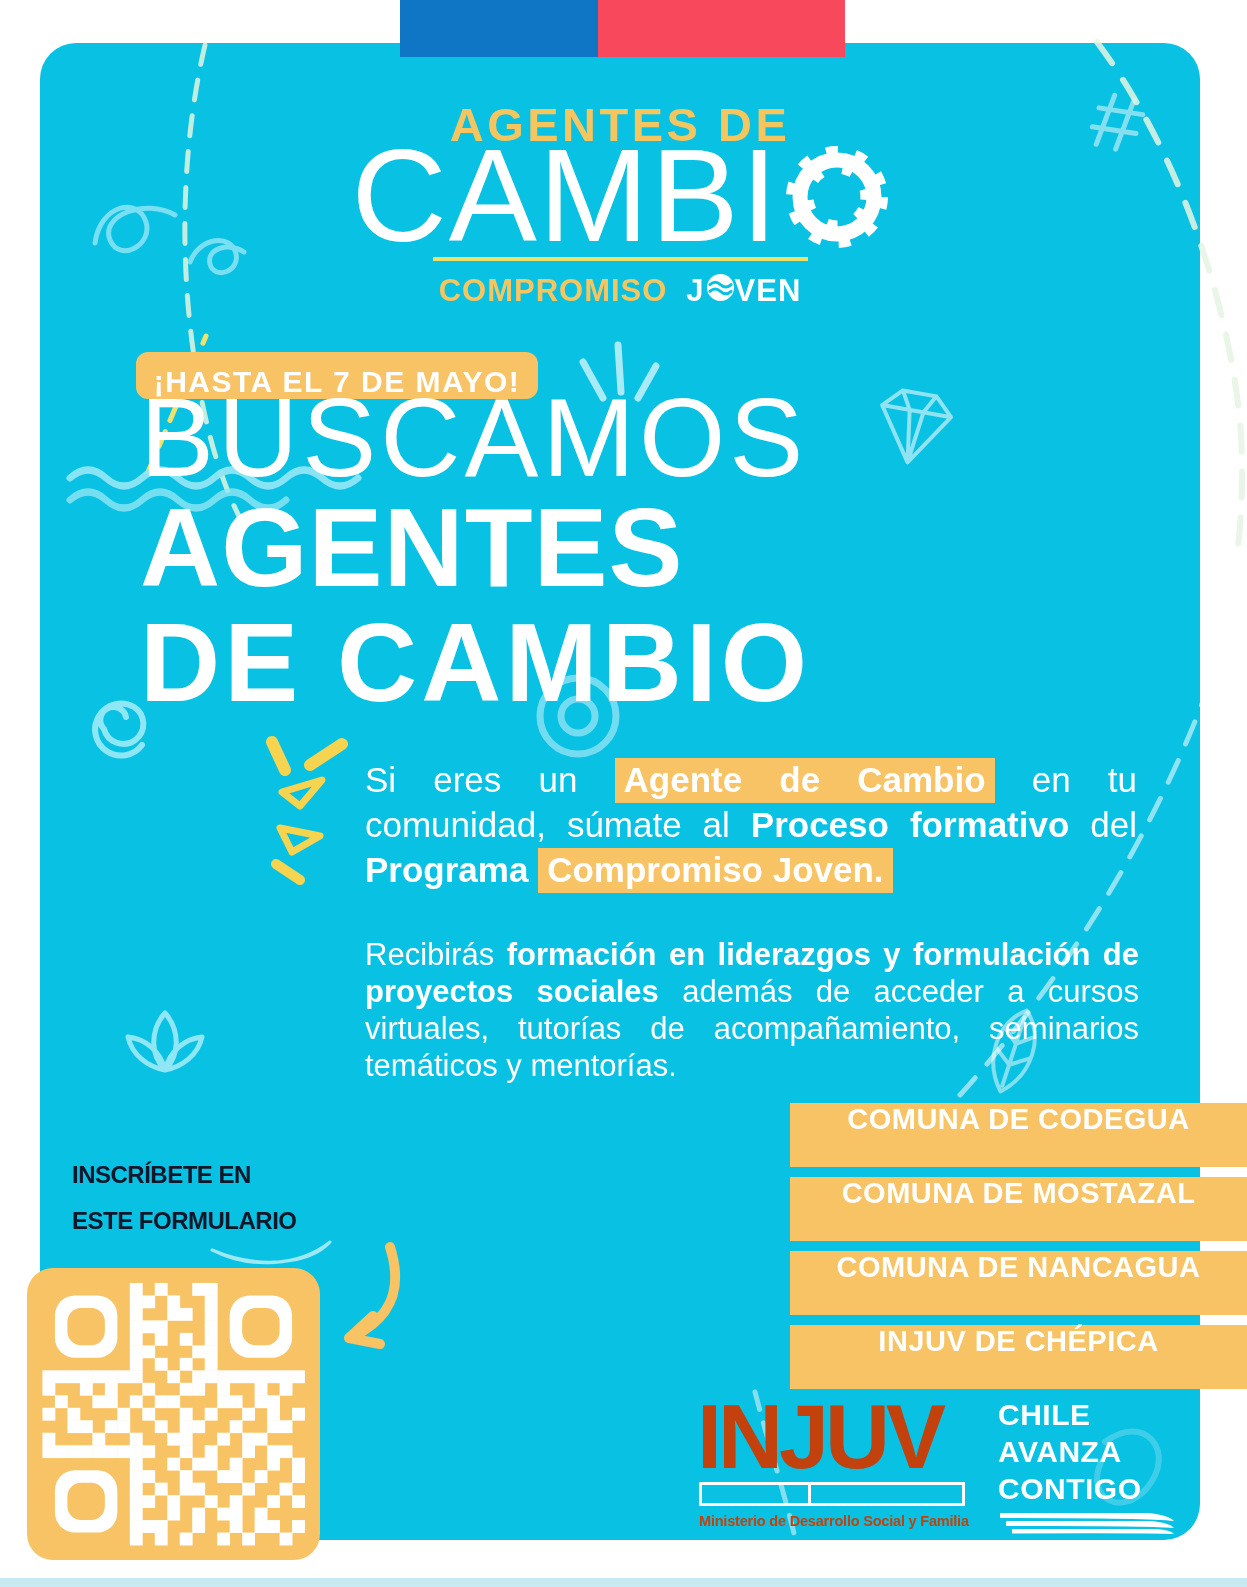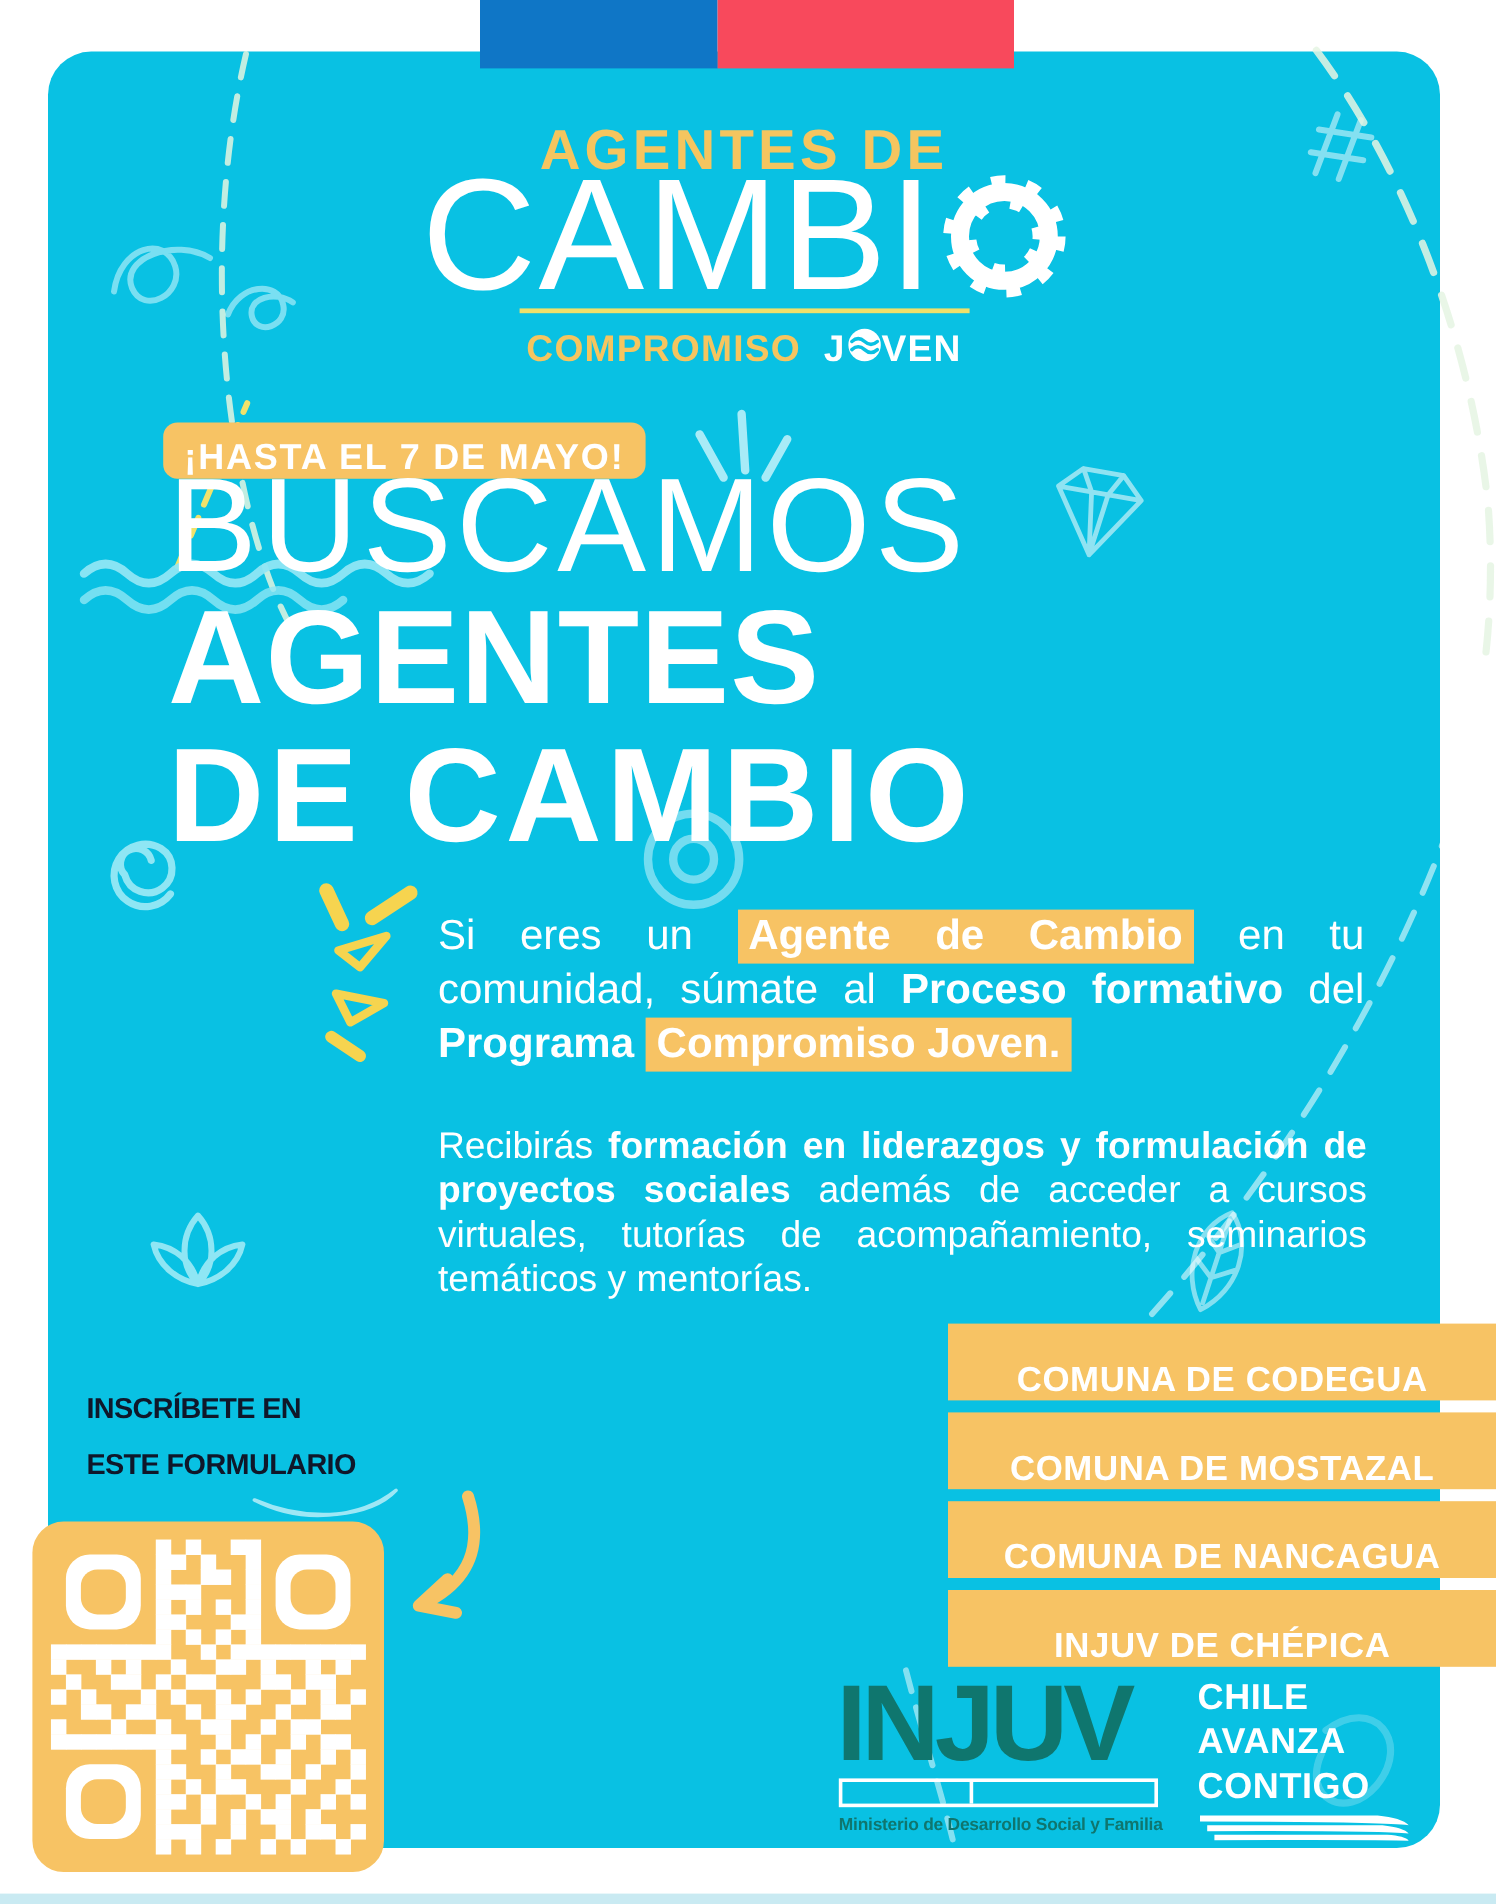--- a/index.html
+++ b/index.html
@@ -25,25 +25,25 @@
   .hl3{position:absolute;left:140px;top:608px;font-size:111px;font-weight:bold;color:#fff;letter-spacing:4px;line-height:1;z-index:4;}
   .para{position:absolute;color:#fff;z-index:4;}
   .intro{left:365px;top:757px;width:772px;}
   .intro .rline{font-size:35px;line-height:45px;}
   .benefits{left:365px;top:936px;width:774px;}
   .benefits .rline{font-size:31px;line-height:37px;}
   .rline{text-align:justify;white-space:normal;}
   .rline.just{text-align-last:justify;}
   .rline .b{font-weight:bold;}
   .rline .hl{background:var(--yellow);padding:2px 9px 4px;font-weight:bold;}
-  .banner{position:absolute;left:790px;width:457px;height:64px;background:var(--yellow);display:flex;align-items:flex-end;justify-content:center;color:#fff;font-weight:bold;font-size:29px;letter-spacing:.5px;z-index:5;}
+  .banner{position:absolute;left:790px;width:457px;height:64px;background:var(--yellow);display:flex;align-items:flex-start;justify-content:center;color:#fff;font-weight:bold;font-size:29px;letter-spacing:.5px;z-index:5;}
   .cta{position:absolute;left:72px;top:1152px;color:#0f172a;font-weight:bold;font-size:24px;line-height:46px;letter-spacing:-.5px;z-index:4;}
   .qr{position:absolute;left:27px;top:1268px;width:293px;height:292px;background:var(--yellow);border-radius:26px;z-index:5;}
   .qr svg{position:absolute;left:0;top:0;}
-  .injuv{position:absolute;left:697px;top:1392px;color:#0f766e;z-index:4;}
+  .injuv{position:absolute;left:697px;top:1392px;color:#c2410c;z-index:4;}
   .injuv .name{font-size:90px;font-weight:bold;letter-spacing:-4px;line-height:1;}
   .injuv .bar{position:absolute;left:2px;top:90px;width:260px;height:18px;border:3px solid #fff;}
   .injuv .bar .div{position:absolute;left:106px;top:0;width:3px;height:18px;background:#fff;}
   .injuv .ministry{position:absolute;left:2px;top:121px;font-size:14.5px;letter-spacing:-.2px;white-space:nowrap;font-weight:bold;}
   .slogan{position:absolute;left:998px;top:1396px;color:#fff;font-weight:bold;font-size:30px;line-height:37px;letter-spacing:.5px;z-index:4;}
   .slogan svg{margin-top:4px;display:block;}
   .strip{position:absolute;left:0;top:1578px;width:1247px;height:9px;background:var(--strip);z-index:3;}
 </style>
 </head>
 <body>

